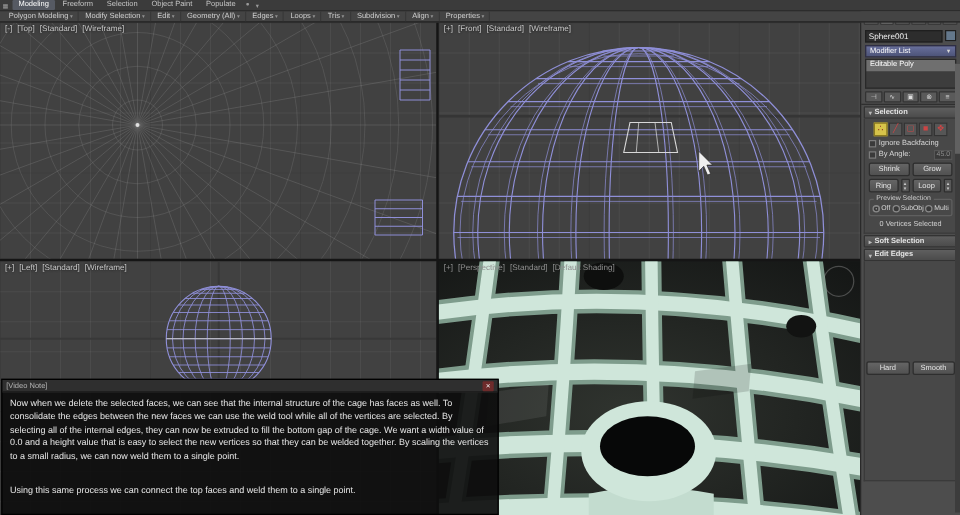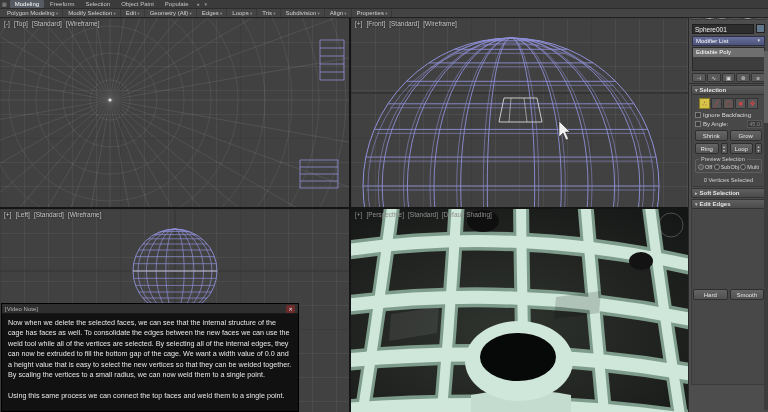--- a/index.html
+++ b/index.html
@@ -28,25 +28,25 @@
     background-size:120px 120px,120px 120px,24px 24px,24px 24px}
   .vp svg{position:absolute;left:0;top:0}
   .vp-label{position:absolute;left:4px;top:2px;z-index:5;display:flex;gap:4px;font-size:6.5px;color:#c9c9c9;text-shadow:0 0 2px rgba(0,0,0,.7)}
   .vp-label.dim{color:#8f8f8f;text-shadow:none}
   #vp-top{left:0;top:0;width:349px;height:189px}
   #vp-front{left:351px;top:0;width:337px;height:189px}
   #vp-left{left:0;top:191px;width:349px;height:203px}
   #vp-persp{left:351px;top:191px;width:337px;height:203px;background:#171918}
 
   
-  .note{position:absolute;left:1px;top:285px;width:298px;height:109px;z-index:10;background:rgba(14,14,14,.93);border:1px solid #000;display:flex;flex-direction:column}
+  .note{position:absolute;left:1px;top:285px;width:398px;height:109px;z-index:10;background:rgba(14,14,14,.93);border:1px solid #000;display:flex;flex-direction:column}
   .note-title{height:10px;flex:0 0 10px;background:#2f2f2f;border-bottom:1px solid #1a1a1a;display:flex;align-items:center;padding:0 3px;font-size:6px;color:#b5b5b5}
   .note-close{margin-left:auto;width:9px;height:8px;background:#6e2b2b;color:#eee;font-size:5px;line-height:8px;text-align:center;border-radius:1px}
   .note-body{padding:4px 6px 0;font-size:7.2px;line-height:1.45;color:#e6e6e6}
-  .note-body p + p{margin-top:10px}
+  .note-body p + p{margin-top:17px}
 
   
   .cmd{position:absolute;left:688px;top:9px;width:80px;height:403px;background:#4d4d4d;border-left:1px solid #292929;color:#d6d6d6;z-index:15}
   .cmd-tabs{display:flex;gap:1px;padding:2px;height:13px}
   .cmd-tab{flex:1;text-align:center;font-size:6px;color:#cfcfcf;background:#585858;border:1px solid #393939;border-radius:1px;height:9px;line-height:8px}
   .cmd-tab.active{background:#6e6e6e;color:#fff}
   .name-row{display:flex;align-items:center;gap:2px;padding:1px 3px;height:13px}
   .name-field{flex:1;background:#2d2d2d;border:1px solid #1f1f1f;color:#f0f0f0;font-size:6.5px;height:10px;line-height:8px;padding:1px 2px;white-space:nowrap;overflow:hidden}
   .swatch{width:9px;height:9px;background:#64788c;border:1px solid #1f1f1f;flex:0 0 9px}
   .mod-list{margin:1px 3px;height:10px;background:linear-gradient(#686f9c,#4d5478);border:1px solid #2e2e46;color:#fff;font-size:6px;line-height:8px;padding:0 3px;display:flex;align-items:center}

